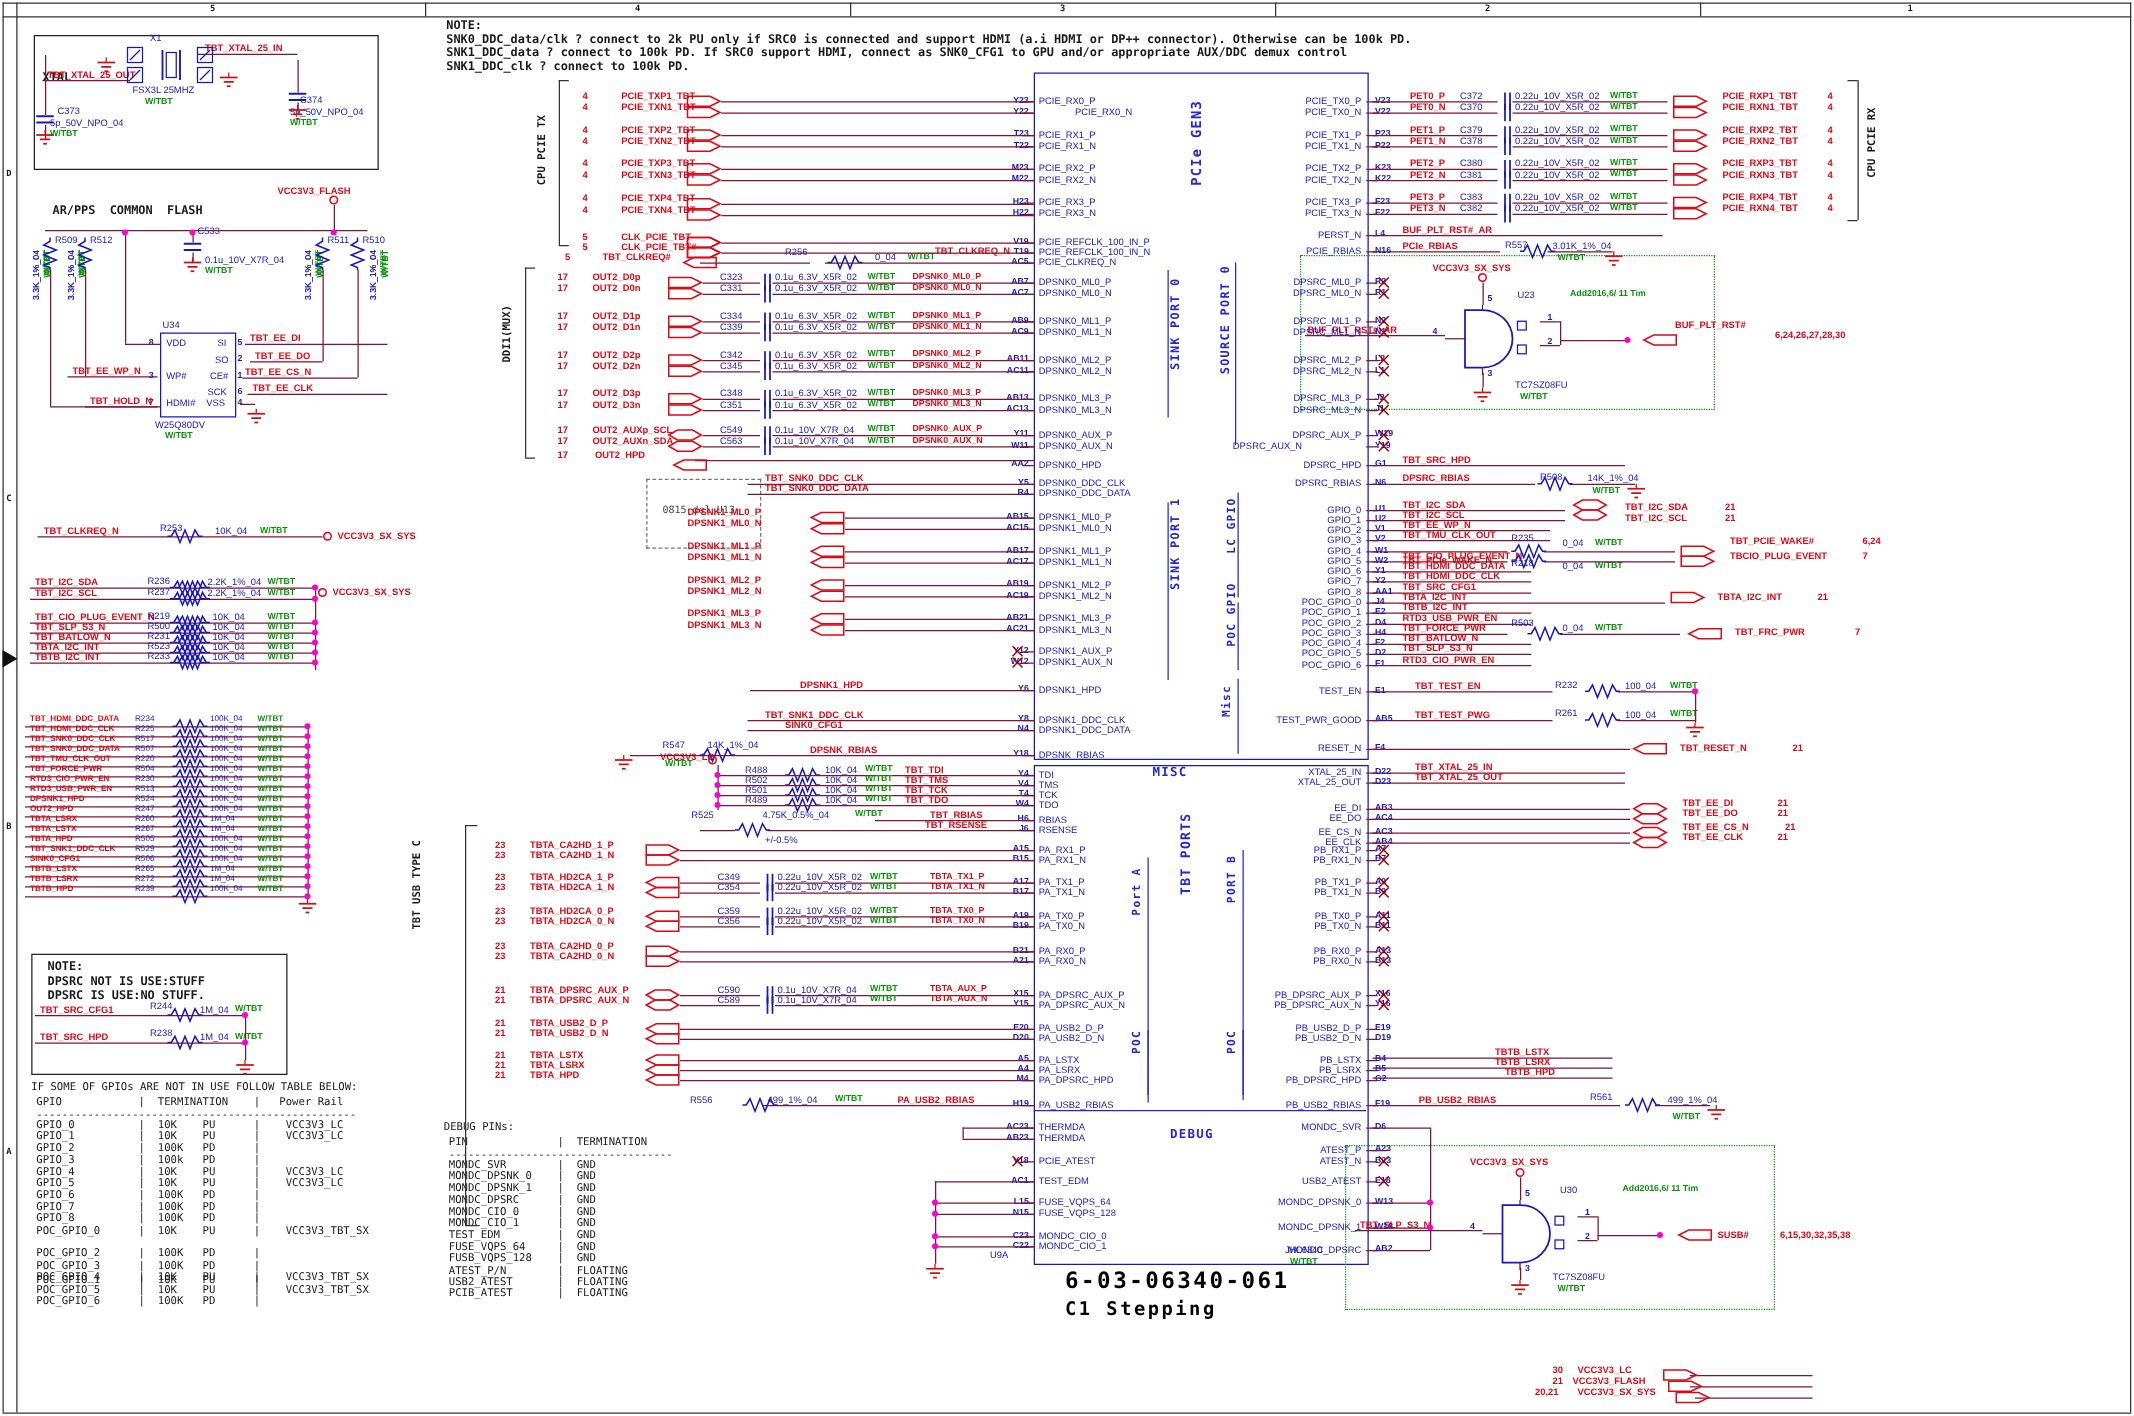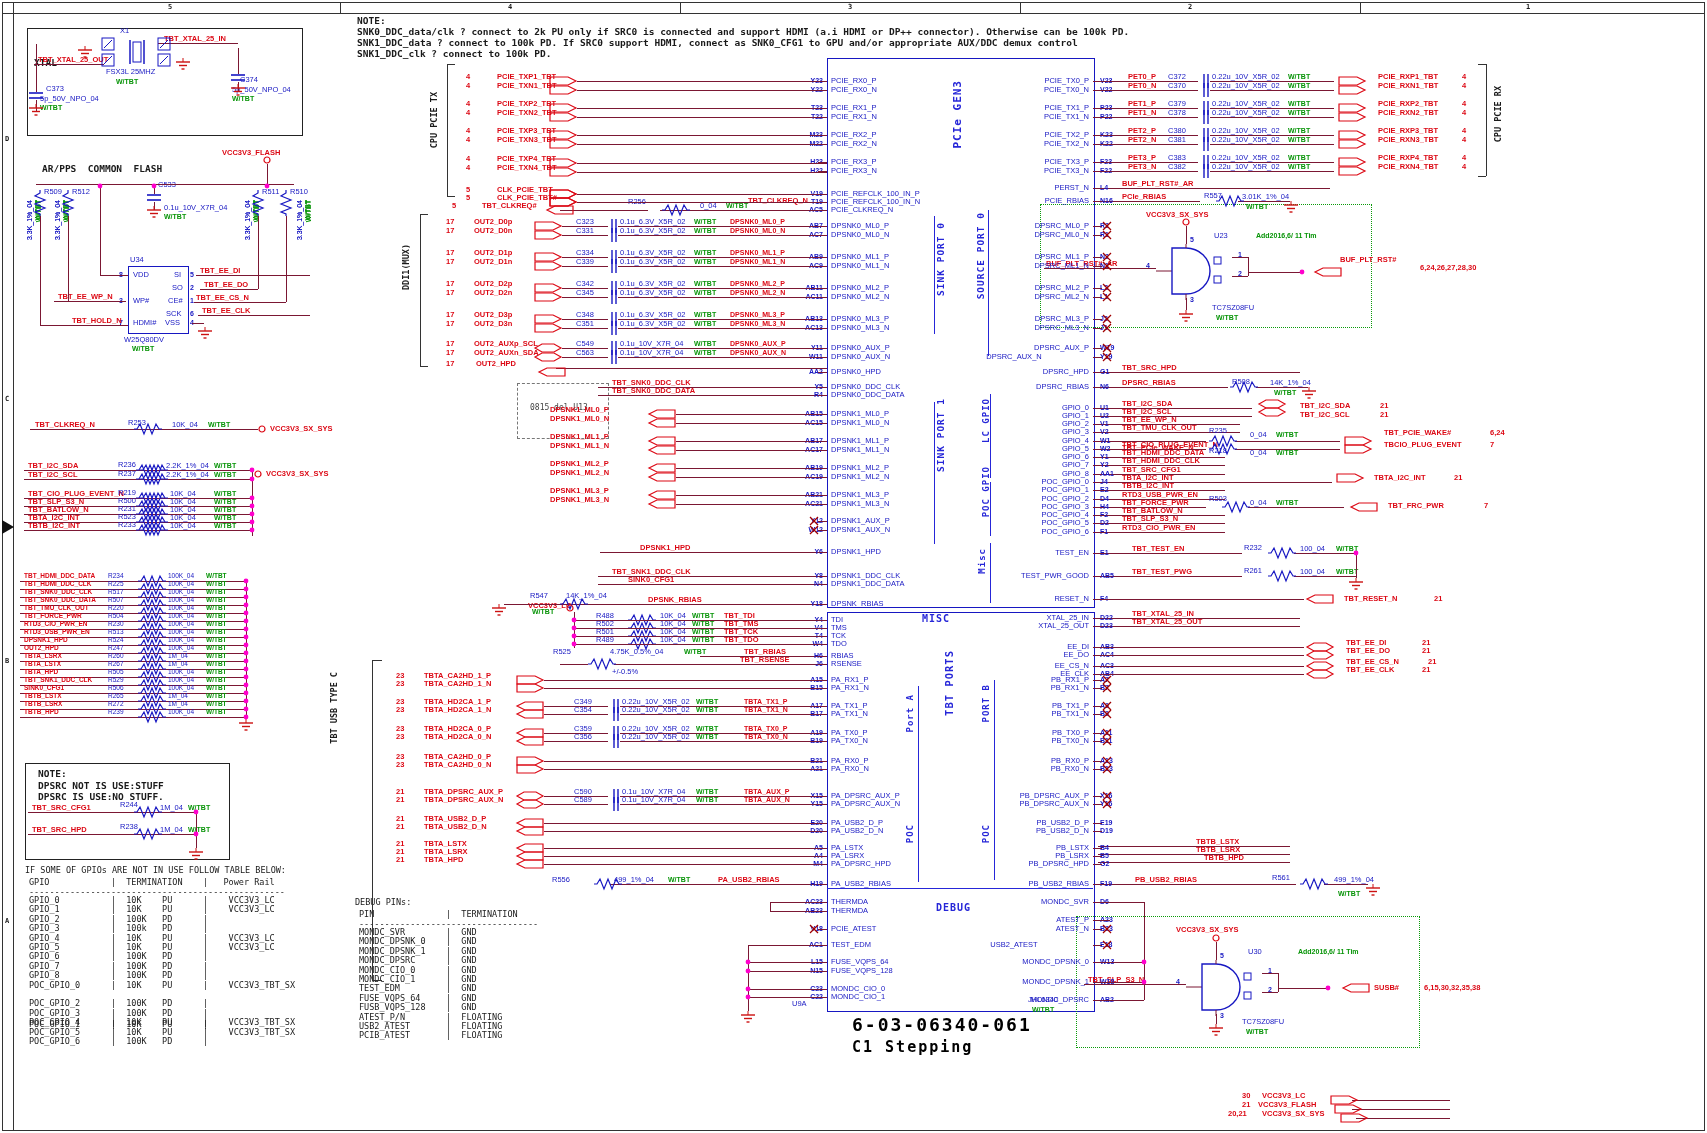--- a/index.html
+++ b/index.html
@@ -347,21 +347,21 @@
     <span class="lb s v" style="left:978px;top:548px;font-size:9px">Misc</span>
     <span class="lb s v" style="left:944px;top:650px;font-size:10.5px">TBT PORTS</span>
     <span class="lb s v" style="left:906px;top:694px;font-size:9px">Port A</span>
     <span class="lb s v" style="left:982px;top:684px;font-size:9px">PORT B</span>
     <span class="lb s v" style="left:906px;top:824px;font-size:9px">POC</span>
     <span class="lb s v" style="left:982px;top:824px;font-size:9px">POC</span>
     <span class="lb pn" style="left:789px;top:77px;width:34px;text-align:right;">Y23</span>
     <span class="lb pm" style="left:831px;top:77px;">PCIE_RX0_P</span>
     <div class="wire" style="left:818px;top:81px;width:9px;height:1px;background:#7b1733"></div>
     <span class="lb pn" style="left:789px;top:86px;width:34px;text-align:right;">Y22</span>
-    <span class="lb pm" style="left:831px;top:86px;">PCIE_RX0_N</span>
+    <span class="lb pm" style="left:860px;top:86px;">PCIE_RX0_N</span>
     <div class="wire" style="left:818px;top:90px;width:9px;height:1px;background:#7b1733"></div>
     <span class="lb pn" style="left:789px;top:104px;width:34px;text-align:right;">T23</span>
     <span class="lb pm" style="left:831px;top:104px;">PCIE_RX1_P</span>
     <div class="wire" style="left:818px;top:108px;width:9px;height:1px;background:#7b1733"></div>
     <span class="lb pn" style="left:789px;top:113px;width:34px;text-align:right;">T22</span>
     <span class="lb pm" style="left:831px;top:113px;">PCIE_RX1_N</span>
     <div class="wire" style="left:818px;top:117px;width:9px;height:1px;background:#7b1733"></div>
     <span class="lb pn" style="left:789px;top:131px;width:34px;text-align:right;">M23</span>
     <span class="lb pm" style="left:831px;top:131px;">PCIE_RX2_P</span>
     <div class="wire" style="left:818px;top:135px;width:9px;height:1px;background:#7b1733"></div>
@@ -841,21 +841,21 @@
     <span class="lb pm" style="left:939px;top:916px;width:150px;text-align:right;">ATEST_P</span>
     <span class="lb pn" style="left:1100px;top:916px;">A23</span>
     <div class="wire" style="left:1093px;top:920px;width:9px;height:1px;background:#7b1733"></div>
     <span class="lb pm" style="left:939px;top:925px;width:150px;text-align:right;">ATEST_N</span>
     <span class="lb pn" style="left:1100px;top:925px;">B23</span>
     <div class="wire" style="left:1093px;top:929px;width:9px;height:1px;background:#7b1733"></div>
     <svg width="8" height="8" style="left:1103px;top:925px">
       <line x1="0" y1="0" x2="8" y2="8" stroke="#a00000" stroke-width="1.2"></line>
       <line x1="8" y1="0" x2="0" y2="8" stroke="#a00000" stroke-width="1.2"></line>
     </svg>
-    <span class="lb pm" style="left:939px;top:941px;width:150px;text-align:center;">USB2_ATEST</span>
+    <span class="lb pm" style="left:939px;top:941px;width:150px;text-align:right;">USB2_ATEST</span>
     <span class="lb pn" style="left:1100px;top:941px;">E18</span>
     <div class="wire" style="left:1093px;top:945px;width:9px;height:1px;background:#7b1733"></div>
     <svg width="8" height="8" style="left:1103px;top:941px">
       <line x1="0" y1="0" x2="8" y2="8" stroke="#a00000" stroke-width="1.2"></line>
       <line x1="8" y1="0" x2="0" y2="8" stroke="#a00000" stroke-width="1.2"></line>
     </svg>
     <span class="lb pm" style="left:939px;top:958px;width:150px;text-align:right;">MONDC_DPSNK_0</span>
     <span class="lb pn" style="left:1100px;top:958px;">W13</span>
     <div class="wire" style="left:1093px;top:962px;width:9px;height:1px;background:#7b1733"></div>
     <span class="lb pm" style="left:939px;top:978px;width:150px;text-align:right;">MONDC_DPSNK_1</span>

